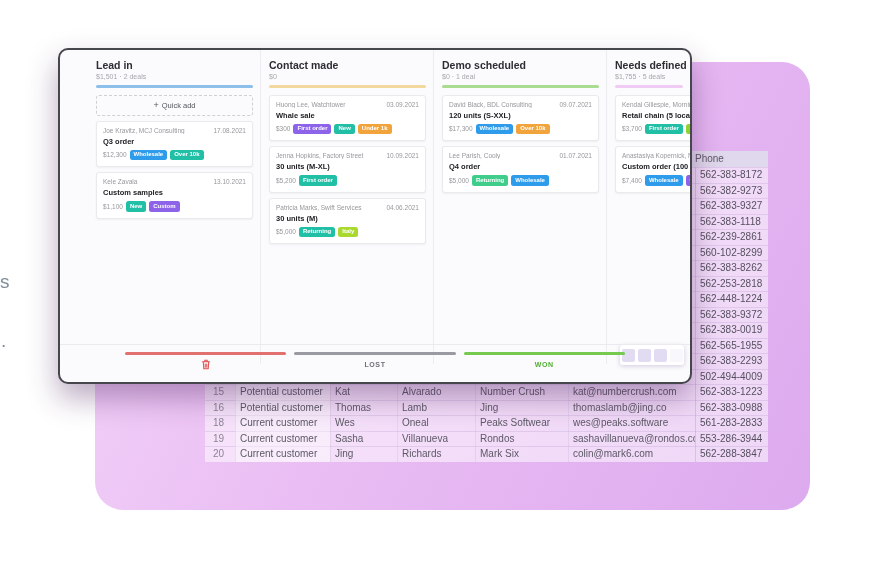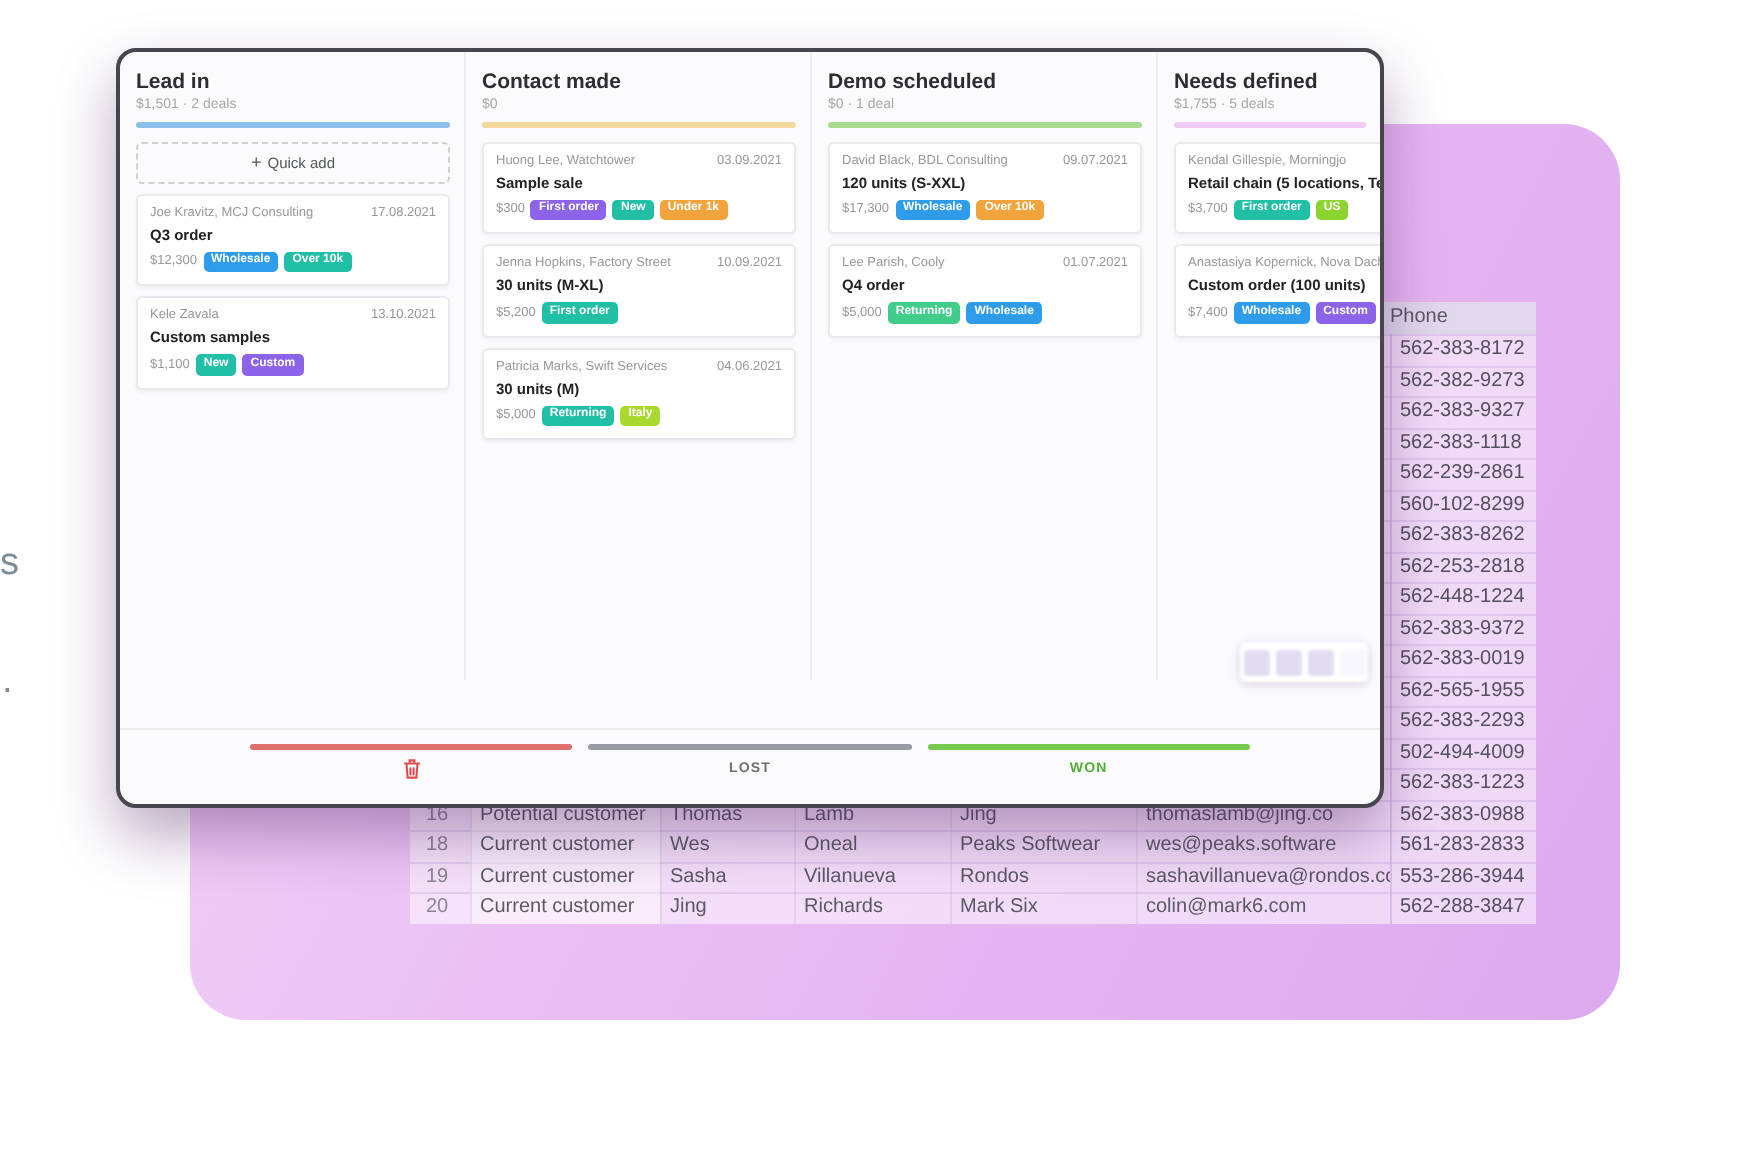--- a/index.html
+++ b/index.html
@@ -26,23 +26,24 @@
   .trow{height:15.5px;background:rgba(255,255,255,0.52);box-shadow:inset 0 1px 0 rgba(180,150,205,.28)}
   .cell{font-size:10px;color:#5d5965;line-height:15px;padding:0 4px;white-space:nowrap;overflow:hidden;border-left:1px solid rgba(200,180,215,.30);box-sizing:border-box}
   .cell:first-child{border-left:none}
   .cell.num{color:#8d8494;text-align:center;padding-right:7px}
   .cell.type{background:rgba(255,255,255,0.40)}
   .cell.phone{color:#55505e;border-left:1px solid rgba(190,165,215,.5)}
   .c7{grid-column:7}
 
   
   .board{
-    position:absolute;left:58px;top:24px;width:634px;height:380px;box-sizing:border-box;
+    position:absolute;left:58px;top:48px;width:634px;height:336px;box-sizing:border-box;
     background:#fbfbfd;border:2px solid #46464d;border-radius:10px;
     box-shadow:0 14px 30px rgba(70,30,90,.38);
+    padding-left:28px;
   }
   .cols{display:flex;height:314px;overflow:hidden}
   .col{width:173px;flex:none;box-sizing:border-box;padding:9px 7px 0 8px;border-right:1px solid #ededf1;min-width:0}
   .col.last{flex:1;width:auto;border-right:none;overflow:hidden}
   .col-title{font-size:10.5px;font-weight:bold;color:#2d2d33;white-space:nowrap}
   .col-sub{font-size:7px;color:#a6a6ae;margin-top:2px;white-space:nowrap}
   .col-line{height:2.5px;border-radius:2px;margin-top:5px}
   .cards{margin-top:7px;display:flex;flex-direction:column;gap:5px}
   .quickadd{border:1px dashed #cfcfd6;border-radius:3px;height:19px;display:flex;align-items:center;justify-content:center;gap:3px;font-size:7.5px;color:#54575c;background:#fbfbfd;cursor:pointer}
   .qa-plus{font-size:9px;color:#54575c}
@@ -217,21 +218,21 @@
     <div class="col">
       <div class="col-title">Contact made</div>
       <div class="col-sub">$0</div>
       <div class="col-line" style="background: rgb(243, 216, 158);"></div>
       <div class="cards">
         <div class="card">
           <div class="crow">
             <span>Huong Lee, Watchtower</span>
             <span>03.09.2021</span>
           </div>
-          <div class="ctitle">Sample sale</div>
+          <div class="ctitle">Whale sale</div>
           <div class="cval">
             <span class="cvalue">$300</span>
             <span class="tag" style="background: rgb(141, 99, 233);">First order</span>
             <span class="tag" style="background: rgb(33, 191, 165);">New</span>
             <span class="tag" style="background: rgb(241, 163, 60);">Under 1k</span>
           </div>
         </div>
         <div class="card">
           <div class="crow">
             <span>Jenna Hopkins, Factory Street</span>

